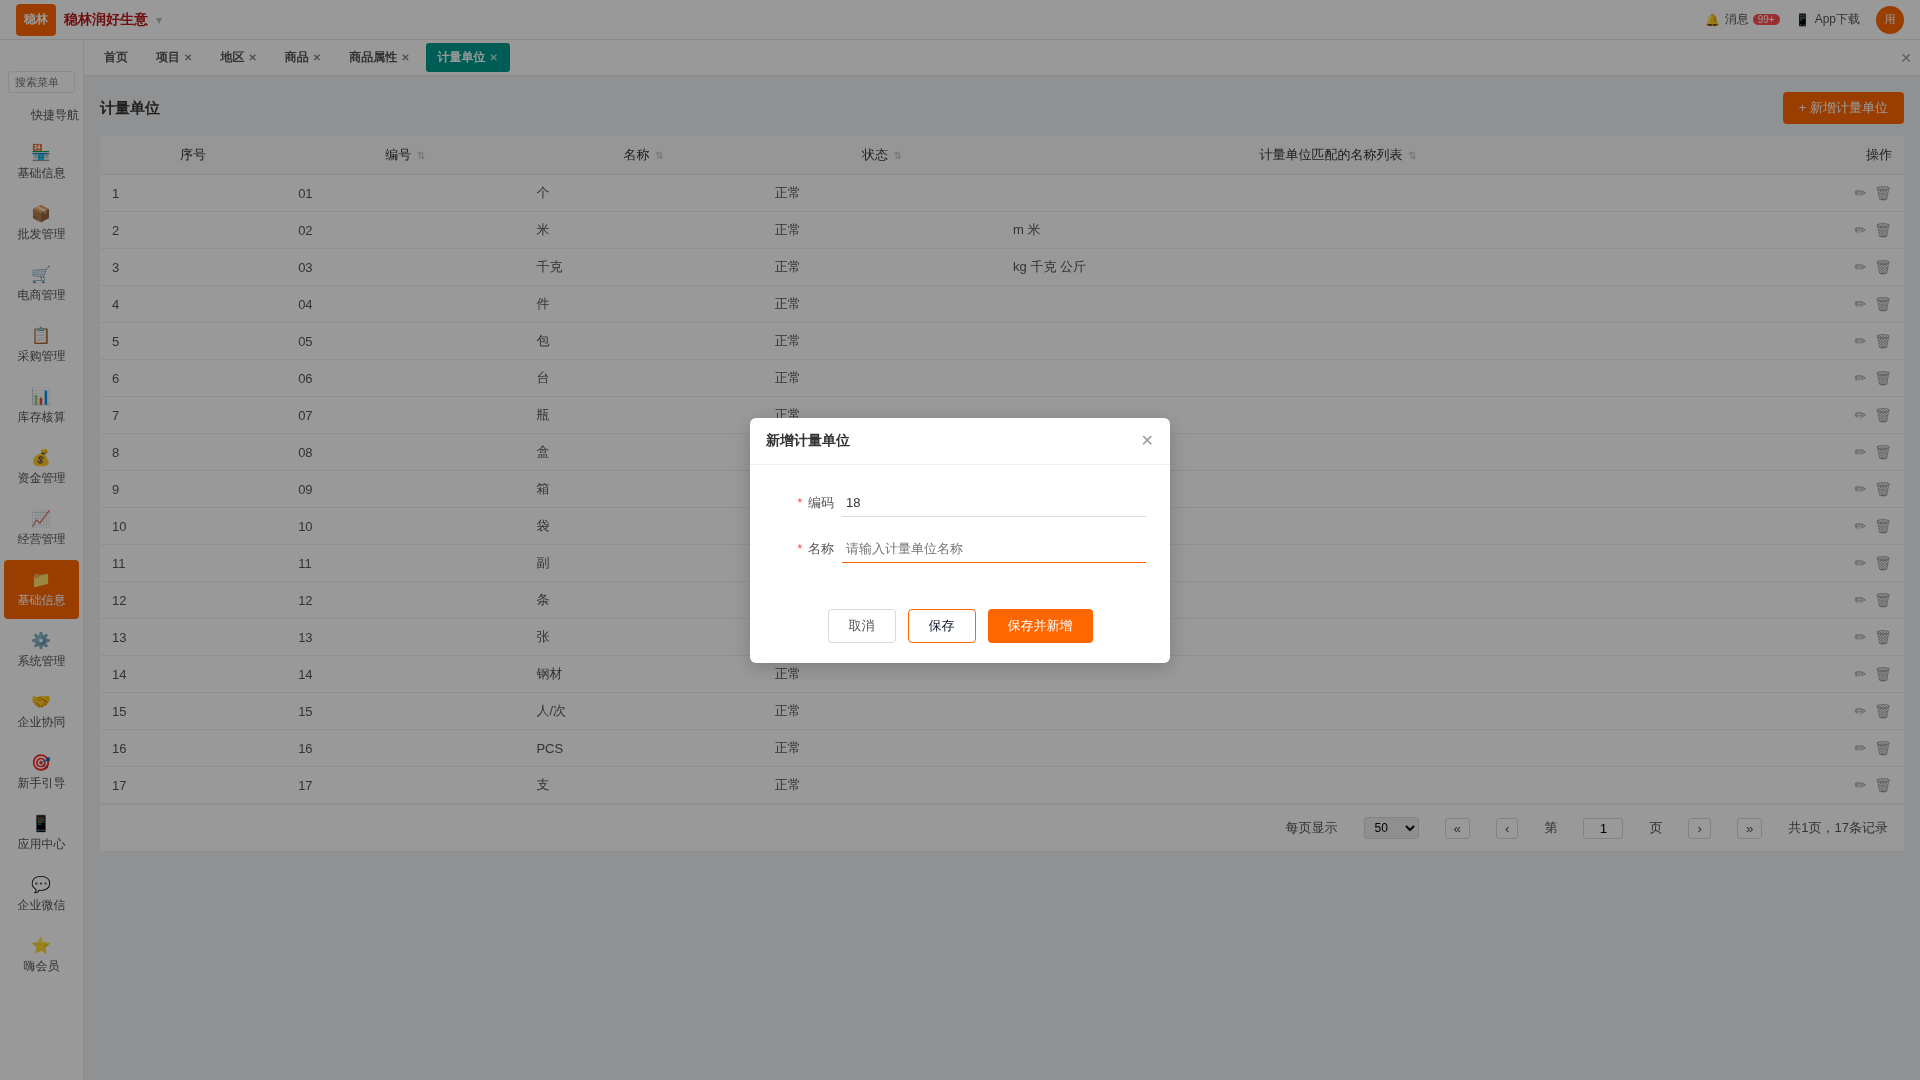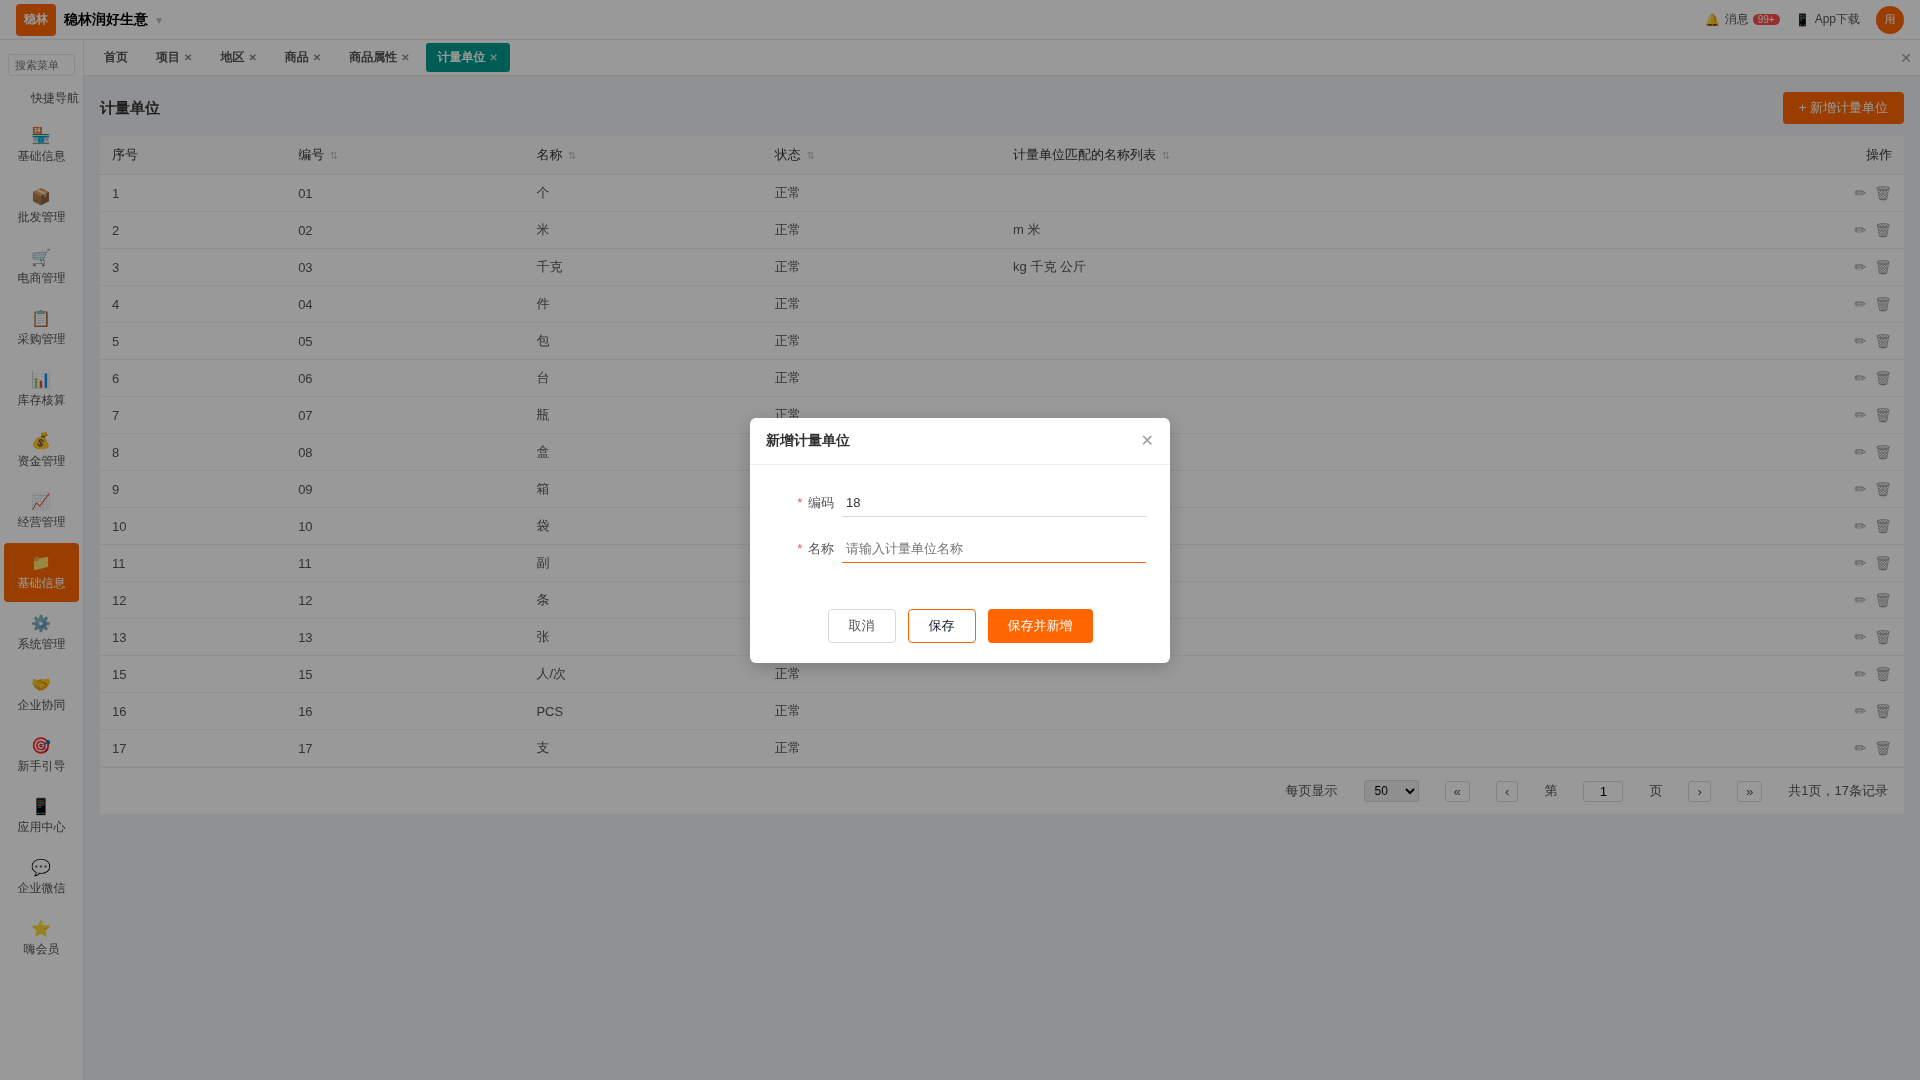--- a/index.html
+++ b/index.html
@@ -28,21 +28,21 @@
       border-radius: 4px;
       display: flex;
       align-items: center;
       justify-content: center;
       color: white;
       font-size: 12px;
       font-weight: bold;
     }
     .logo-text {
       font-size: 14px;
-      color: #000000;
+      color: #b91c1c;
       font-weight: bold;
     }
     .header-right {
       display: flex;
       align-items: center;
       gap: 16px;
     }
     .header-btn {
       display: flex;
       align-items: center;
@@ -187,21 +187,21 @@
     .data-table {
       width: 100%;
       border-collapse: collapse;
       background: white;
       border-radius: 4px;
       overflow: hidden;
     }
     .data-table th {
       background: #fafafa;
       padding: 10px 12px;
-      text-align: left;
+      text-align: center;
       font-weight: 500;
       color: #333;
       border-bottom: 1px solid #e8e8e8;
       font-size: 13px;
     }
     .data-table td {
       padding: 9px 12px;
       border-bottom: 1px solid #f0f0f0;
       color: #555;
       font-size: 13px;
@@ -397,21 +397,21 @@
     <div class="avatar">
       <span>用</span>
     </div>
   </div>
 </div>
 
 <div class="main-layout">
 
   <div class="sidebar">
     <div class="sidebar-search">
-      <input type="text" style="width: 100%; border: 1px solid rgb(232, 232, 232); border-radius: 3px; padding: 4px 6px; font-size: 11px;" placeholder="搜索菜单">
+      <input type="text" style="width: 100%; border: 1px solid rgb(232, 232, 232); border-radius: 3px; padding: 4px 6px; font-size: 11px; margin-top: 17px;" placeholder="搜索菜单">
     </div>
     <div class="quick-nav">
       <span>快捷导航</span>
     </div>
     <div class="sidebar-item">
       <span class="icon">🏪</span>
       <span>基础信息</span>
     </div>
     <div class="sidebar-item">
       <span class="icon">📦</span>
@@ -677,20 +677,33 @@
     <td class="status-normal">正常</td>
     <td></td>
     <td style="text-align:right;">
       <div class="action-icons" style="justify-content:flex-end;">
         <span class="action-icon">✏</span>
         <span class="action-icon">🗑</span>
       </div>
     </td>
   </tr>
             <tr>
+    <td>14</td>
+    <td>14</td>
+    <td>钢材</td>
+    <td class="status-normal">正常</td>
+    <td></td>
+    <td style="text-align:right;">
+      <div class="action-icons" style="justify-content:flex-end;">
+        <span class="action-icon">✏</span>
+        <span class="action-icon">🗑</span>
+      </div>
+    </td>
+  </tr>
+            <tr>
     <td>15</td>
     <td>15</td>
     <td>人/次</td>
     <td class="status-normal">正常</td>
     <td></td>
     <td style="text-align:right;">
       <div class="action-icons" style="justify-content:flex-end;">
         <span class="action-icon">✏</span>
         <span class="action-icon">🗑</span>
       </div>

